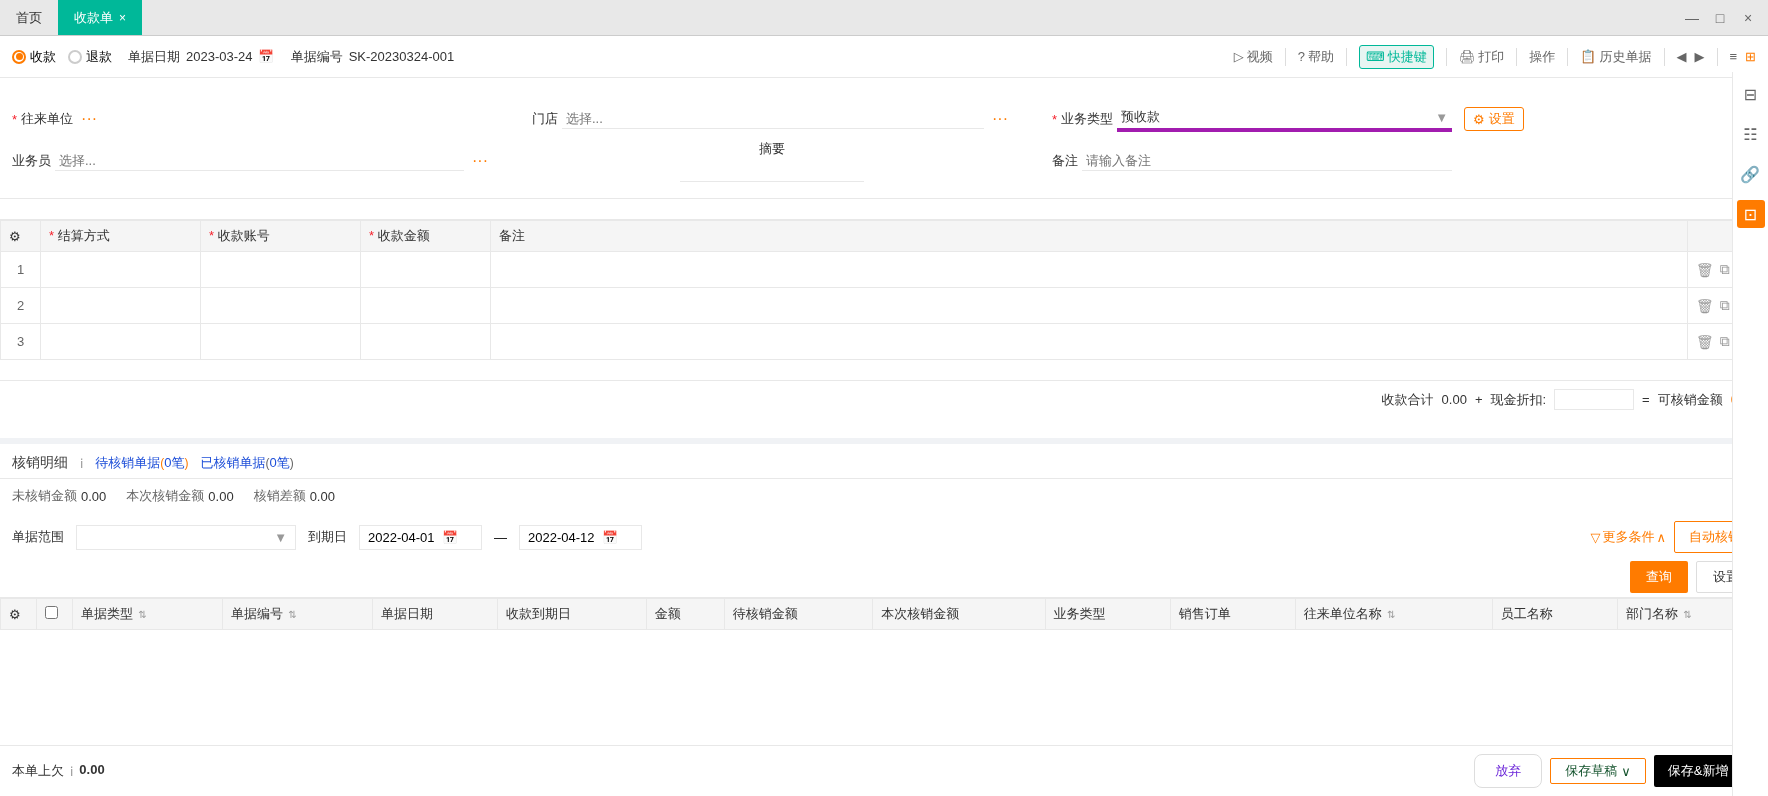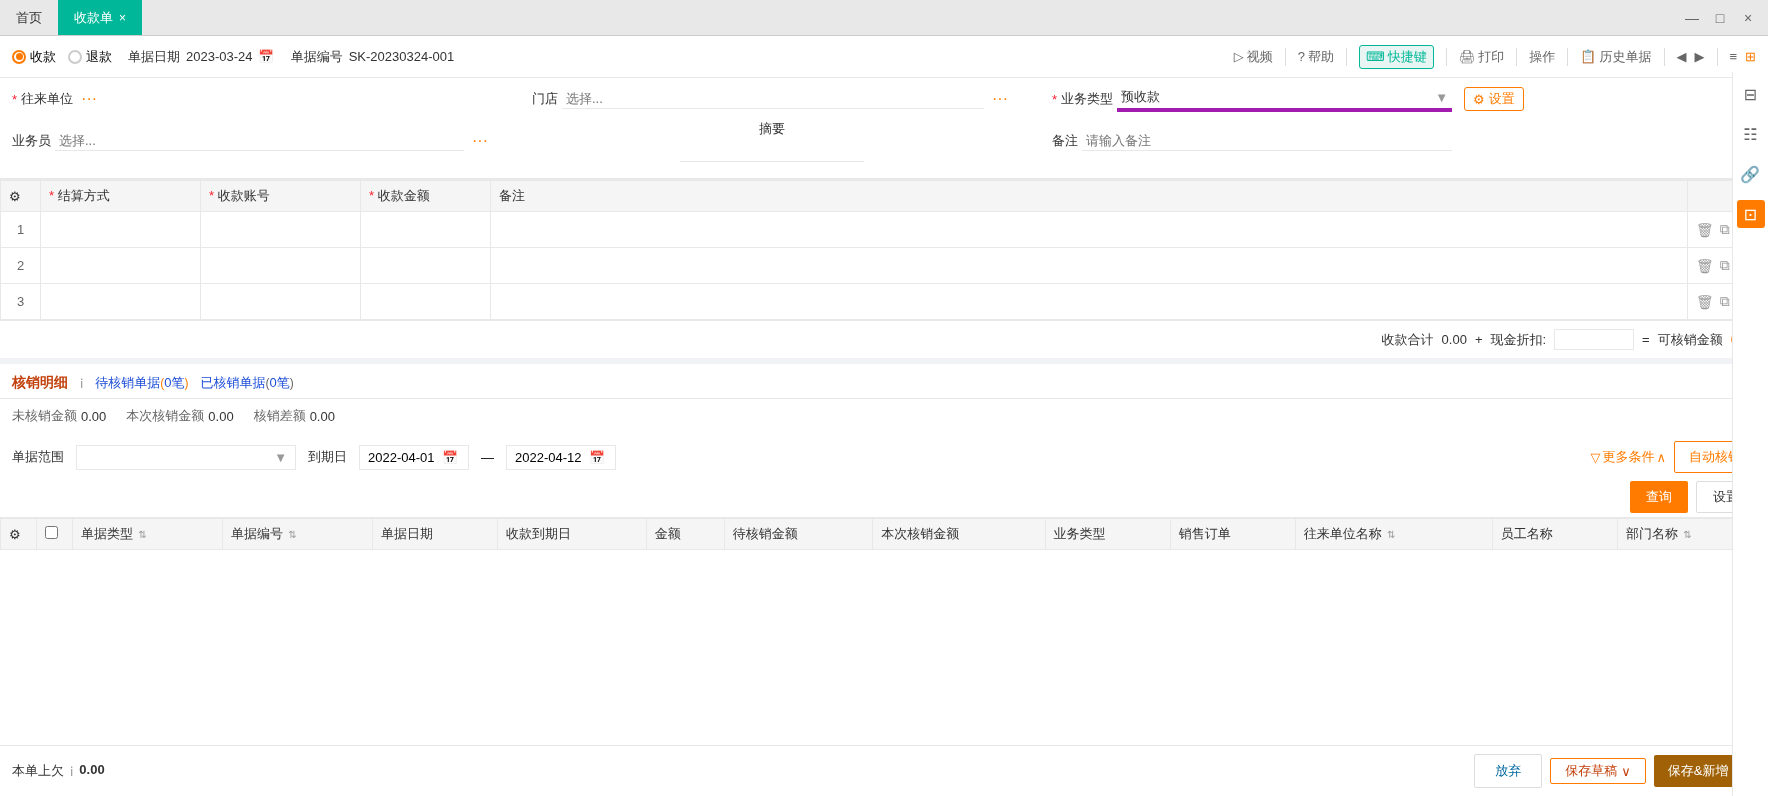--- a/index.html
+++ b/index.html
@@ -51,20 +51,21 @@
       cursor: pointer; color: #666; font-size: 14px;
     }
 
     
     .main-container {
       background: #fff;
       margin: 0;
       height: calc(796px - 36px);
       display: flex;
       flex-direction: column;
+      gap: 20px;
     }
 
     
     .top-toolbar {
       display: flex;
       align-items: center;
       padding: 6px 12px;
       border-bottom: 1px solid #e8e8e8;
       gap: 16px;
       min-height: 42px;
@@ -257,22 +258,22 @@
     }
     .writeoff-header {
       display: flex;
       align-items: center;
       padding: 10px 12px 6px;
       gap: 12px;
       border-bottom: 1px solid #e8e8e8;
     }
     .writeoff-title {
       font-size: 14px;
-      font-weight: bold;
-      color: #c2410c;
+      font-weight: normal;
+      color: #404040;
     }
     .info-icon {
       color: #999;
       cursor: pointer;
       font-size: 13px;
     }
     .tab-link {
       color: #ff7b00;
       cursor: pointer;
       font-size: 12px;
@@ -313,21 +314,21 @@
       display: flex;
       align-items: center;
       cursor: pointer;
       color: #333;
       background: #fff;
     }
     .filter-select-arrow { margin-left: auto; color: #999; }
     .date-input {
       border: 1px solid #e8e8e8;
       padding: 4px 8px;
-      width: 110px;
+      width: 123px;
       display: flex;
       align-items: flex-start;
       gap: 4px;
       cursor: pointer;
     }
     .more-conditions {
       color: #ff7b00;
       cursor: pointer;
       display: flex;
       align-items: center;
@@ -401,38 +402,38 @@
     .footer-right {
       display: flex;
       align-items: center;
       gap: 8px;
     }
     .btn-abandon {
       border: 1px solid #ddd;
       background: #fff;
       padding: 7px 20px;
       cursor: pointer;
-      border-radius: 2px;
-      color: #0369a1;
+      border-radius: 8px;
+      color: #6d28d9;
       font-size: 13px;
     }
     .btn-save-draft {
       border: 1px solid #ff7b00;
-      color: #c2410c;
+      color: #14532d;
       background: #fff;
       padding: 3px 14px;
       cursor: pointer;
       border-radius: 2px;
       font-size: 13px;
       display: flex;
       align-items: center;
       gap: 4px;
     }
     .btn-save-new {
-      background: #a16207;
+      background: #000000;
       color: #fff;
       border: none;
       padding: 7px 14px;
       cursor: pointer;
       border-radius: 2px;
       font-size: 13px;
       display: flex;
       align-items: center;
       gap: 4px;
     }

